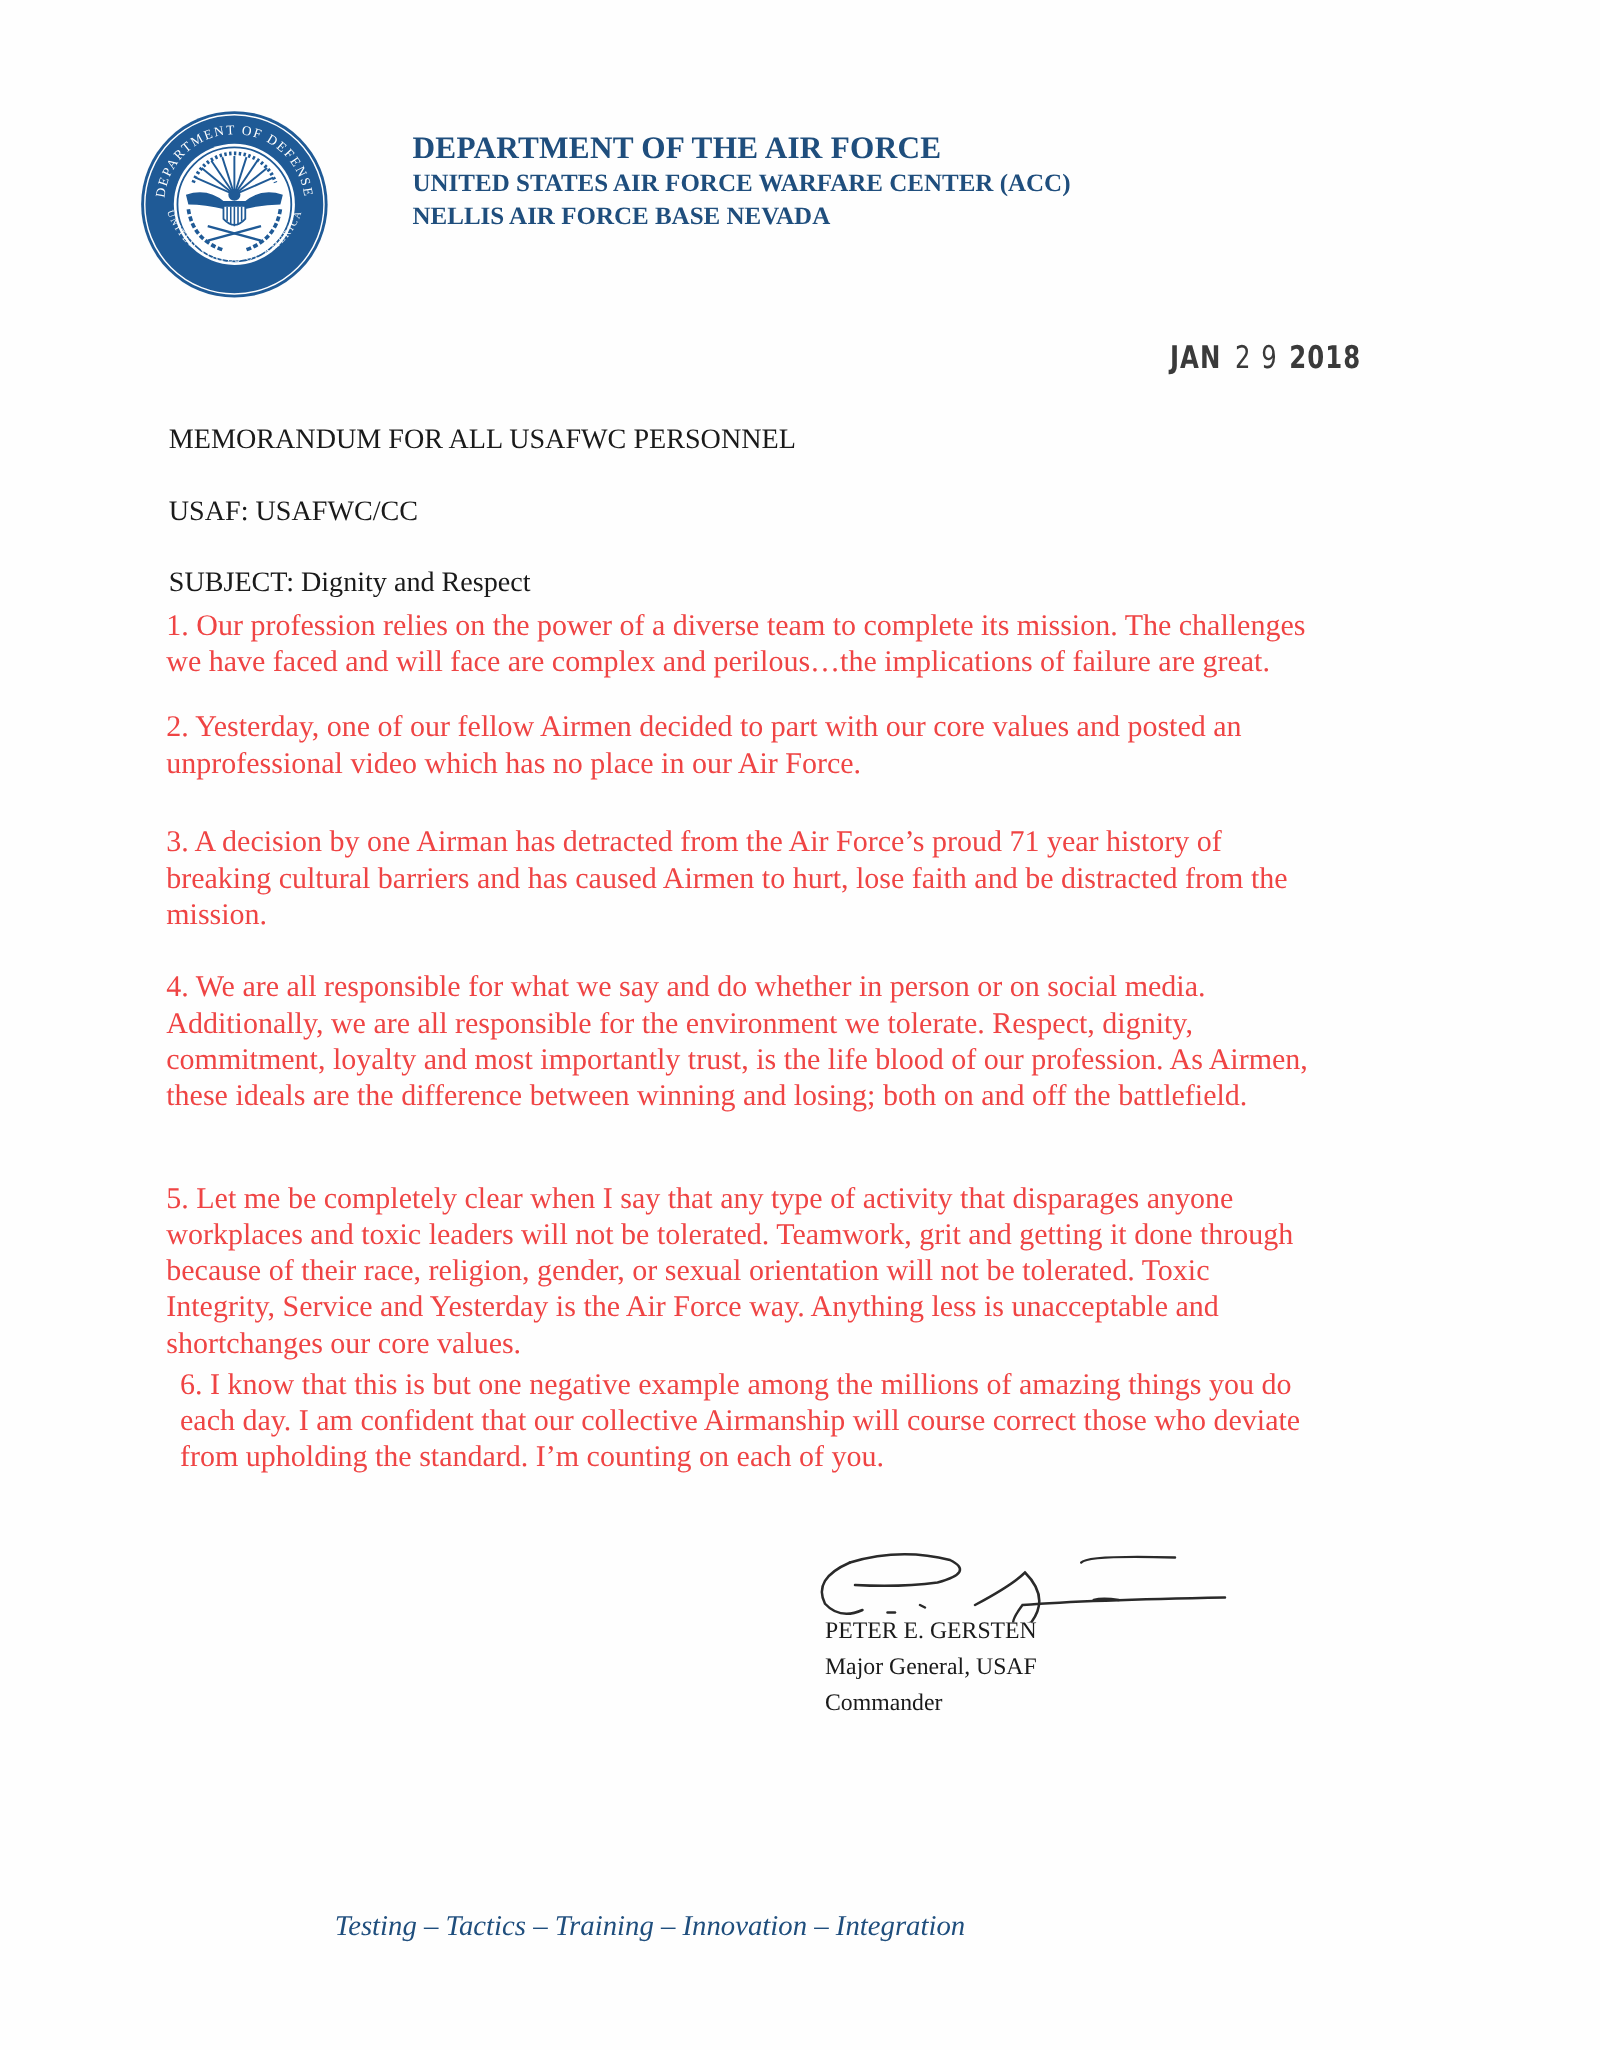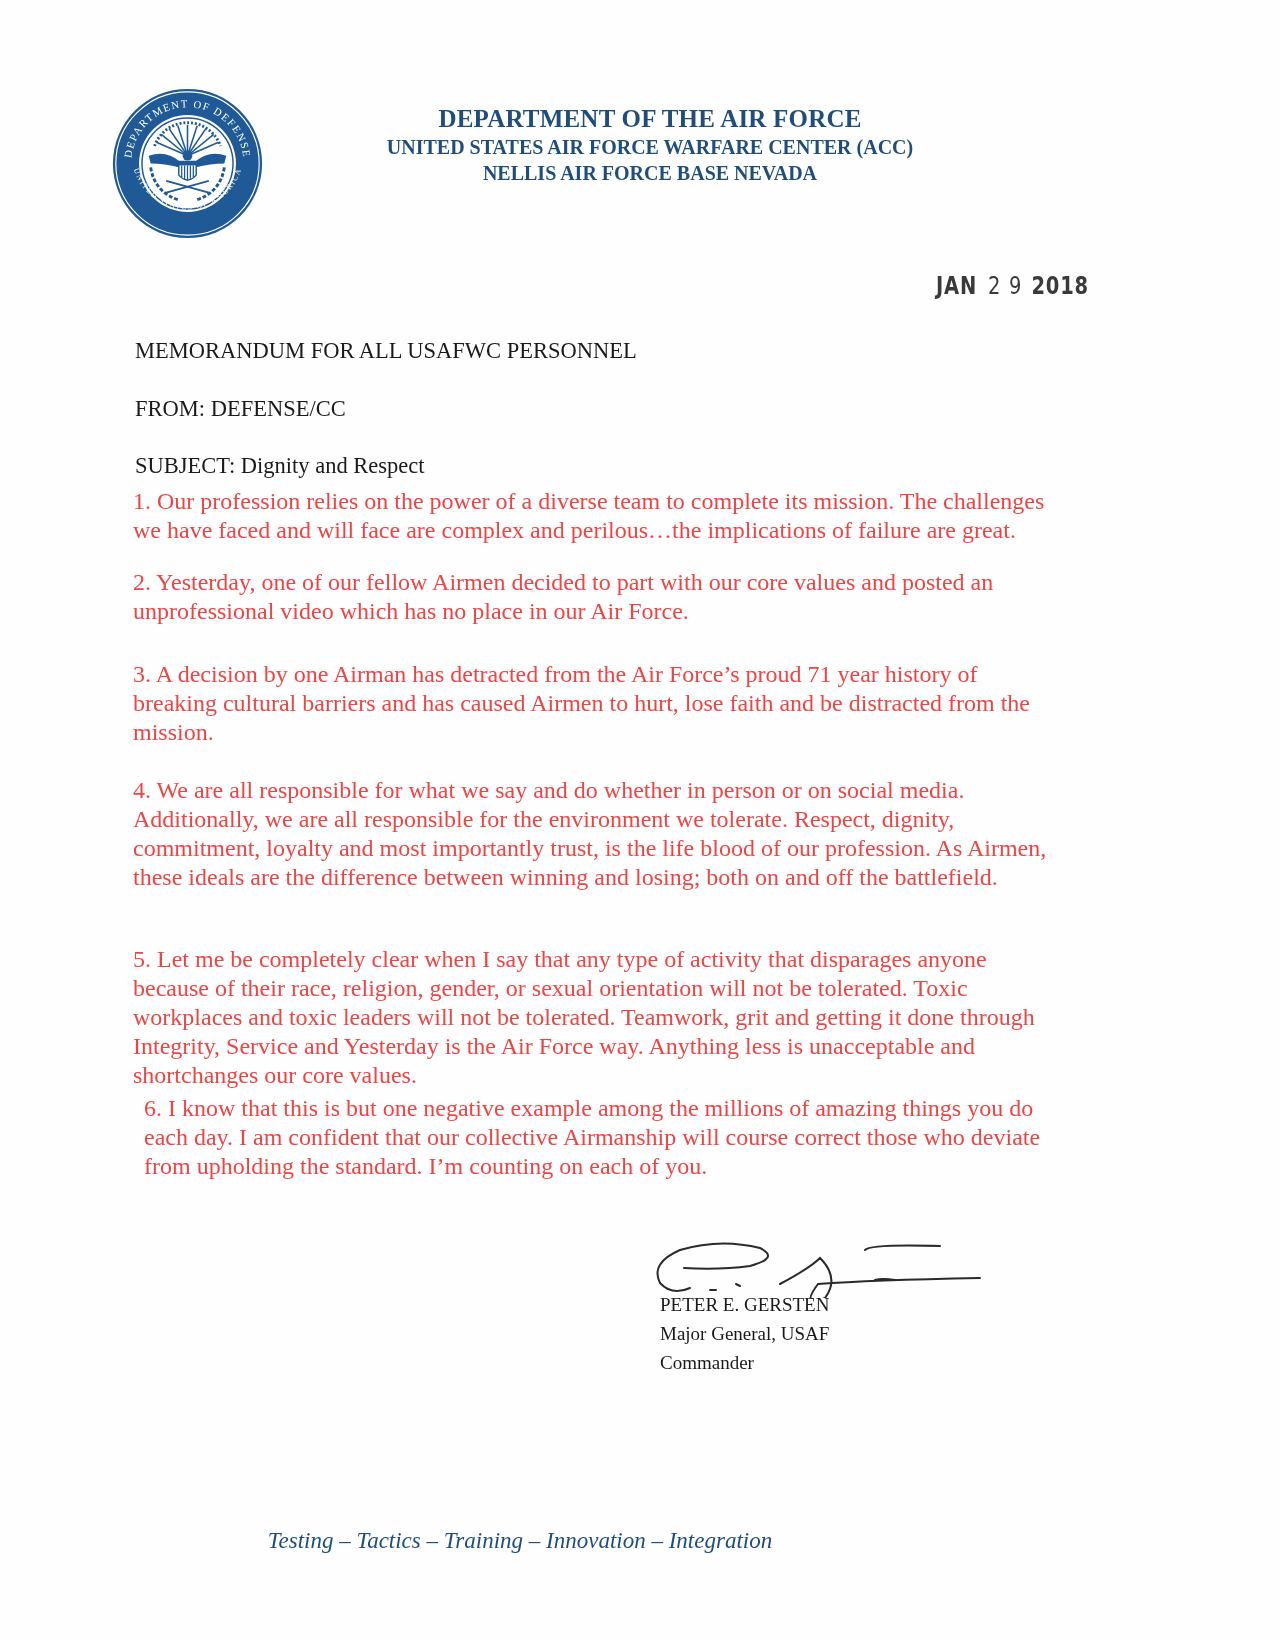--- a/index.html
+++ b/index.html
@@ -1,19 +1,19 @@
 <!DOCTYPE html>
 <html><head>
 <meta charset="utf-8">
 <style>
   html, body { margin: 0; padding: 0; background: #ffffff; }
   body { width: 1280px; height: 1640px; position: relative; overflow: hidden; }
   .page { position: absolute; left: 0; top: 0; width: 1280px; height: 1640px; background: #fefefe; }
   .seal { position: absolute; left: 110px; top: 86px; width: 155px; height: 155px; }
-  .letterhead { position: absolute; left: 330px; top: 104px; width: 640px; text-align: center;
+  .letterhead { position: absolute; left: 330px; top: 104px; width: 640px; 
     font-family: "Liberation Serif", serif; font-weight: bold; color: #1f4e7d; }
   .lh1 { font-size: 25px; line-height: 30px; letter-spacing: 0.2px; }
   .lh2 { font-size: 20px; line-height: 26px; }
   .lh3 { font-size: 20px; line-height: 26px; }
   .date-stamp { position: absolute; left: 936px; top: 271px; font-family: "DejaVu Sans", sans-serif;
     font-weight: bold; font-size: 25px; color: #3a3a3a; letter-spacing: 1px; transform: scaleX(0.78); transform-origin: left top; }
   .date-stamp .d2 { font-weight: normal; margin-left: 14px; }
   .date-stamp .d9 { font-weight: normal; margin-left: 10px; }
   .date-stamp .yr { margin-left: 12px; }
   .hdr { position: absolute; left: 135px; font-family: "Liberation Serif", serif; font-size: 22.5px; color: #1a1a1a; margin-top: 28px; }
@@ -85,21 +85,21 @@
     <div class="lh1">DEPARTMENT OF THE AIR FORCE</div>
     <div class="lh2">UNITED STATES AIR FORCE WARFARE CENTER (ACC)</div>
     <div class="lh3">NELLIS AIR FORCE BASE NEVADA</div>
   </div>
 
   <div class="date-stamp">
     <span>JAN</span><span class="d2">2</span><span class="d9">9</span><span class="yr">2018</span>
   </div>
 
   <div class="hdr" style="top:310px;">MEMORANDUM FOR  ALL USAFWC PERSONNEL</div>
-  <div class="hdr" style="top:368px;">FROM:  DEFENSE/CC</div>
+  <div class="hdr" style="top:368px;">USAF:  USAFWC/CC</div>
   <div class="hdr" style="top:425px;">SUBJECT:  Dignity and Respect</div>
 
   <div class="para" style="top:487px;">
     <div>1.  Our profession relies on the power of a diverse team to complete its mission.  The challenges</div>
     <div>we have faced and will face are complex and perilous…the implications of failure are great.</div>
   </div>
 
   <div class="para" style="top:568px;">
     <div>2.  Yesterday, one of our fellow Airmen decided to part with our core values and posted an</div>
     <div>unprofessional video which has no place in our Air Force.</div>
@@ -113,22 +113,22 @@
 
   <div class="para" style="top:776px;">
     <div>4.  We are all responsible for what we say and do whether in person or on social media.</div>
     <div>Additionally, we are all responsible for the environment we tolerate.  Respect, dignity,</div>
     <div>commitment, loyalty and most importantly trust, is the life blood of our profession.  As Airmen,</div>
     <div>these ideals are the difference between winning and losing; both on and off the battlefield.</div>
   </div>
 
   <div class="para" style="top:945px;">
     <div>5.  Let me be completely clear when I say that any type of activity that disparages anyone</div>
+    <div>workplaces and toxic leaders will not be tolerated.  Teamwork, grit and getting it done through</div>
     <div>because of their race, religion, gender, or sexual orientation will not be tolerated.  Toxic</div>
-    <div>workplaces and toxic leaders will not be tolerated.  Teamwork, grit and getting it done through</div>
     <div>Integrity, Service and Yesterday is the Air Force way.  Anything less is unacceptable and</div>
     <div>shortchanges our core values.</div>
   </div>
 
   <div class="para" style="top:1094px;margin-left:11px;">
     <div>6.  I know that this is but one negative example among the millions of amazing things you do</div>
     <div>each day.  I am confident that our collective Airmanship will course correct those who deviate</div>
     <div>from upholding the standard. I’m counting on each of you.</div>
   </div>
 

